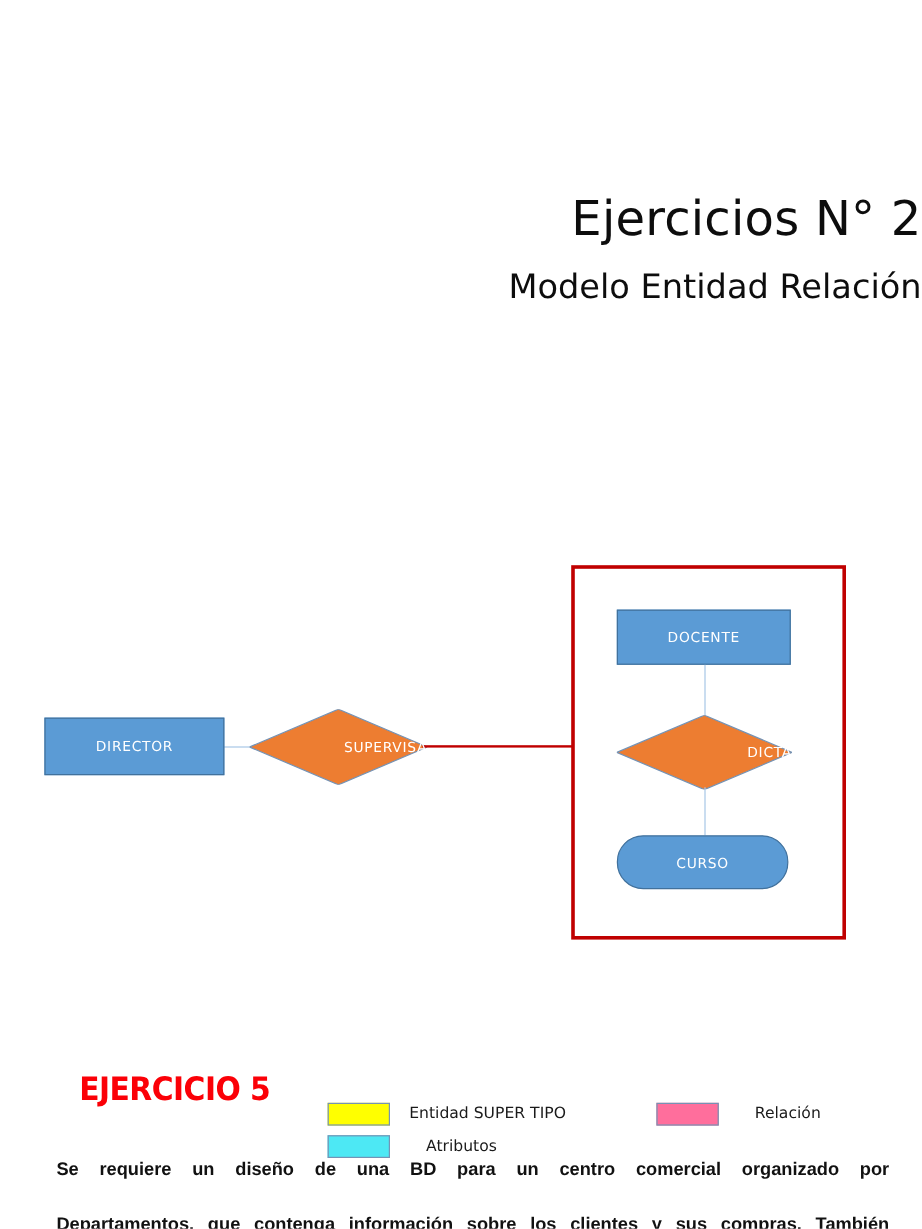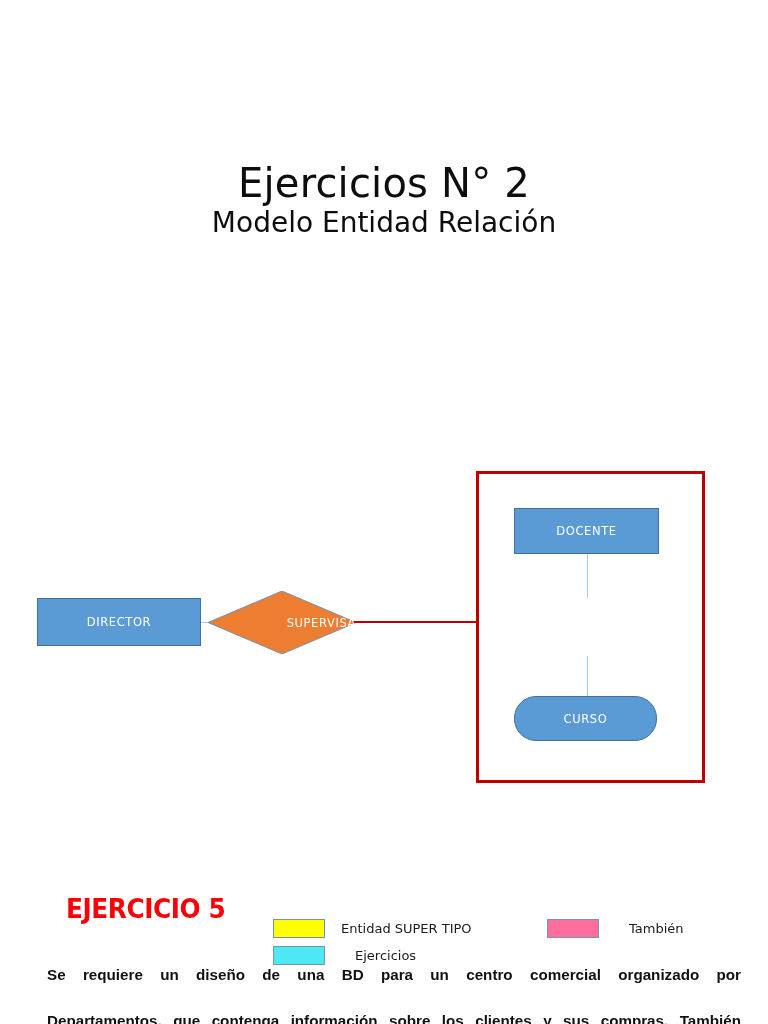--- a/index.html
+++ b/index.html
@@ -15,35 +15,36 @@
     font-family: "Liberation Sans", sans-serif;
     color: #000000;
   }
 
   
   .title-block {
     position: absolute;
     left: 0;
     top: 160px;
     width: 768px;
-    text-align: center;
+    text-align: right;
   }
   .title-main {
     font-family: "DejaVu Sans", sans-serif;
     font-size: 40px;
     font-weight: 400;
     line-height: 1.15;
     letter-spacing: 0.2px;
     color: #0d0d0d;
   }
   .title-sub {
     font-family: "DejaVu Sans", sans-serif;
     font-size: 28px;
     font-weight: 400;
     line-height: 1.2;
+    margin-top: 16px;
     color: #0d0d0d;
   }
 
   
   .diagram {
     position: absolute;
     left: 0;
     top: 0;
     width: 768px;
     height: 1024px;
@@ -179,67 +180,73 @@
   <div class="title-main">Ejercicios N° 2</div>
   <div class="title-sub">Modelo Entidad Relación</div>
 </div>
 
 <div class="diagram">
 
   <div class="group-box" style="left:476px; top:471px; width:229px; height:312px;"></div>
 
   <div class="connector-v" style="left:178px; top:622px; width:32px; height:1px; background:#a7c7e6;"></div>
 
-  <div class="er-node entity" style="left:37px; top:598px; width:164px; height:48px;">
+  <div class="er-node entity" style="left:37px; top:598px; width:150px; height:48px;">
     <span>DIRECTOR</span>
   </div>
 
   <div class="rel-diamond" style="left:208px; top:591px; width:148px; height:63px;">
     <svg class="diamond-shape" viewBox="0 0 148 63" preserveAspectRatio="none">
       <polygon points="74,0 148,31.5 74,63 0,31.5" fill="#ED7D31" stroke="#7593b5" stroke-width="1"></polygon>
     </svg>
     <span class="diamond-label">SUPERVISA</span>
   </div>
 
   <div class="connector-red" style="left:352px; top:621px; width:126px;"></div>
 
   <div class="er-node entity" style="left:514px; top:508px; width:145px; height:46px;">
     <span>DOCENTE</span>
   </div>
 
   <div class="connector-v" style="left:587px; top:554px; height:44px;"></div>
 
+  <div class="rel-diamond" style="left:514px; top:596px; width:146px; height:62px;">
+    <svg class="diamond-shape" viewBox="0 0 146 62" preserveAspectRatio="none">
+      <polygon points="73,0 146,31 73,62 0,31" fill="#ED7D31" stroke="#7593b5" stroke-width="1"></polygon>
+    </svg>
+    <span class="diamond-label">DICTA</span>
+  </div>
 
   <div class="connector-v" style="left:587px; top:656px; height:40px;"></div>
 
   <div class="er-node entity" style="left:514px; top:696px; width:143px; height:45px;border-radius:22px;">
     <span>CURSO</span>
   </div>
 
 </div>
 
 <div class="exercise-label">EJERCICIO 5</div>
 
 <div class="legend-row">
 
   <div class="legend-group" style="left:273px; top:13px;">
     <div class="legend-item">
       <span class="swatch" style="background:#FFFF00;"></span>
       <span class="legend-text">Entidad SUPER TIPO</span>
     </div>
     <div class="legend-item">
       <span class="swatch" style="background:#4DE8F4;"></span>
-      <span class="legend-text indent">Ejercicios</span>
+      <span class="legend-text indent">Atributos</span>
     </div>
   </div>
 
   <div class="legend-group" style="left:547px; top:13px;">
     <div class="legend-item">
       <span class="swatch" style="background:#FF6E9C;"></span>
-      <span class="legend-text indent">También</span>
+      <span class="legend-text indent">Relación</span>
     </div>
   </div>
 
 </div>
 
 <div class="body-paragraph">
   <span class="pline">Se requiere un diseño de una BD para un centro comercial organizado por</span>
   <span class="pline">Departamentos, que contenga información sobre los clientes y sus compras. También</span>
 
 </div>

